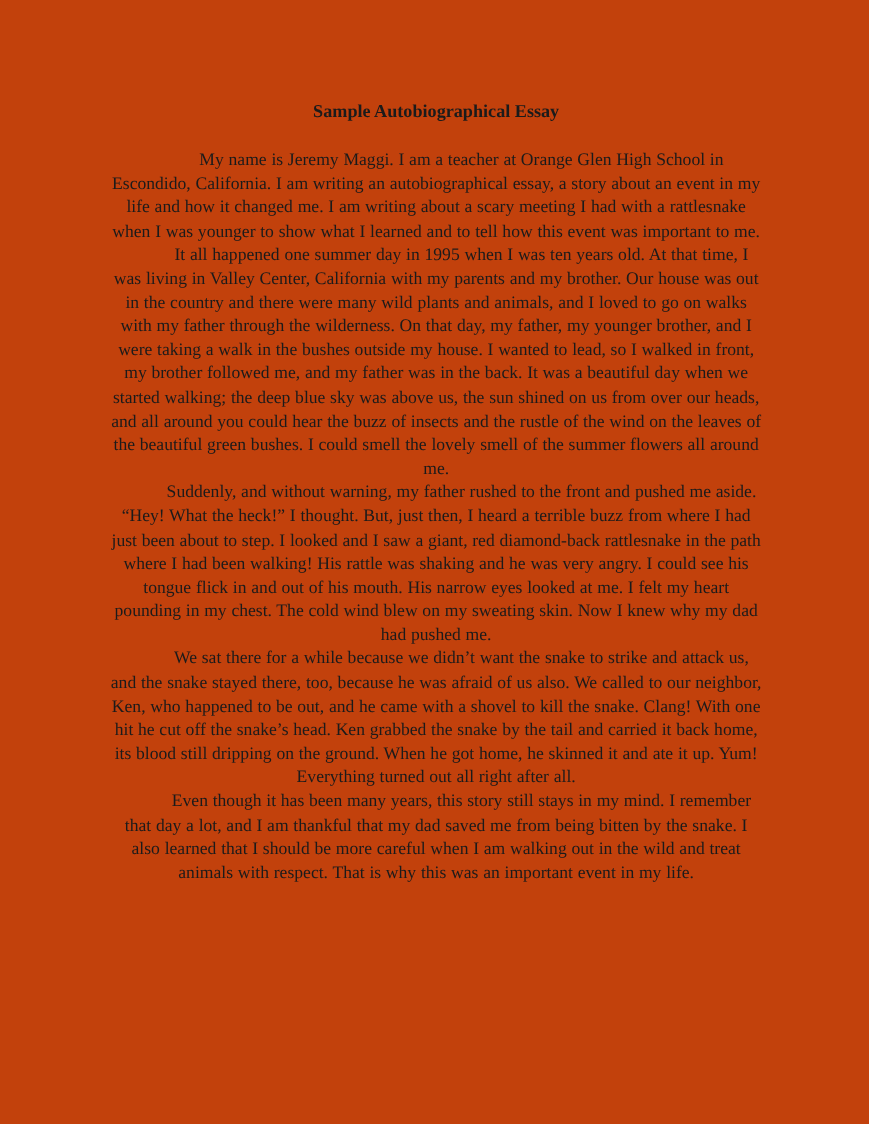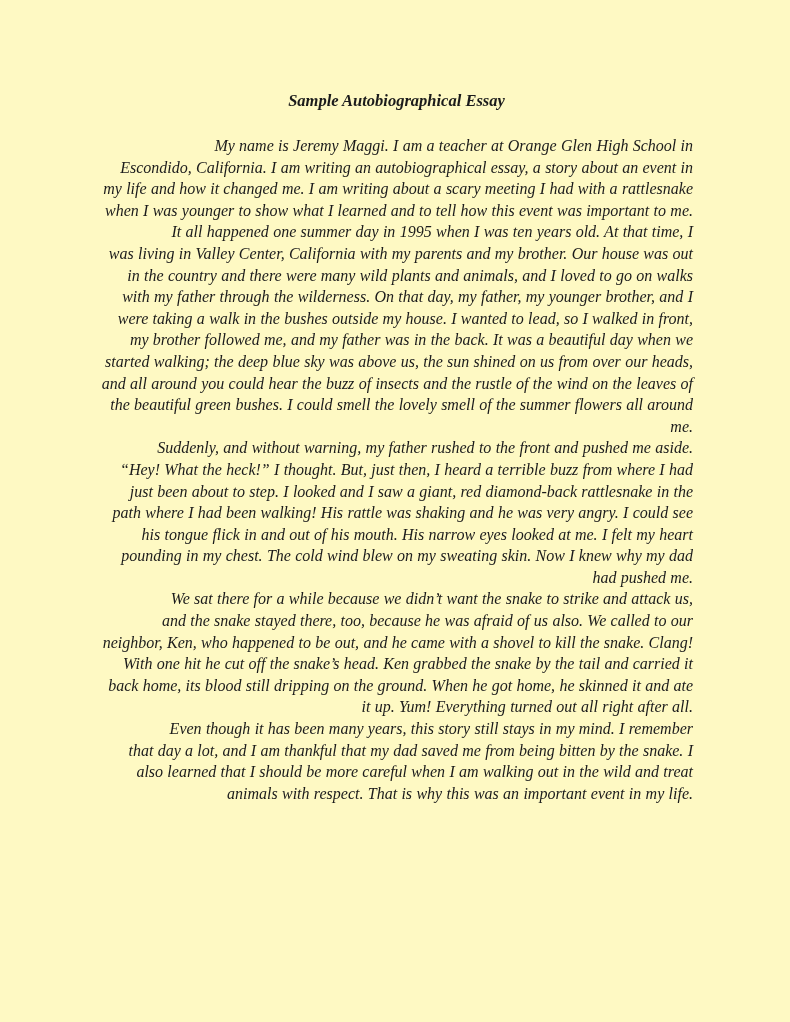--- a/index.html
+++ b/index.html
@@ -25,28 +25,28 @@
     font-size: 16.5px;
     line-height: 22px;
     font-weight: bold;
     text-align: center;
   }
   .essay-body p {
     margin: 0;
     font-size: 16px;
     line-height: 21.6px;
     text-indent: 46px;
-    text-align: right;
+    text-align: center;
     word-spacing: 0.3px;
   }
 </style>
 </head>
 <body style="background: rgb(255, 255, 255);">
 
-<div class="page" style="background: #fef9c3; color: rgb(27, 27, 27); font-style: italic;">
+<div class="page" style="background: #c2410c; color: rgb(27, 27, 27);">
   <h1 class="essay-title">Sample Autobiographical Essay</h1>
   <div class="essay-body">
       <p>My name is Jeremy Maggi. I am a teacher at Orange Glen High School in Escondido, California. I am writing an autobiographical essay, a story about an event in my life and how it changed me. I am writing about a scary meeting I had with a rattlesnake when I was younger to show what I learned and to tell how this event was important to me.</p>
       <p>It all happened one summer day in 1995 when I was ten years old. At that time, I was living in Valley Center, California with my parents and my brother. Our house was out in the country and there were many wild plants and animals, and I loved to go on walks with my father through the wilderness. On that day, my father, my younger brother, and I were taking a walk in the bushes outside my house. I wanted to lead, so I walked in front, my brother followed me, and my father was in the back. It was a beautiful day when we started walking; the deep blue sky was above us, the sun shined on us from over our heads, and all around you could hear the buzz of insects and the rustle of the wind on the leaves of the beautiful green bushes. I could smell the lovely smell of the summer flowers all around me.</p>
       <p>Suddenly, and without warning, my father rushed to the front and pushed me aside. “Hey! What the heck!” I thought. But, just then, I heard a terrible buzz from where I had just been about to step. I looked and I saw a giant, red diamond-back rattlesnake in the path where I had been walking! His rattle was shaking and he was very angry. I could see his tongue flick in and out of his mouth. His narrow eyes looked at me. I felt my heart pounding in my chest. The cold wind blew on my sweating skin. Now I knew why my dad had pushed me.</p>
       <p>We sat there for a while because we didn’t want the snake to strike and attack us, and the snake stayed there, too, because he was afraid of us also. We called to our neighbor, Ken, who happened to be out, and he came with a shovel to kill the snake. Clang! With one hit he cut off the snake’s head. Ken grabbed the snake by the tail and carried it back home, its blood still dripping on the ground. When he got home, he skinned it and ate it up. Yum! Everything turned out all right after all.</p>
       <p>Even though it has been many years, this story still stays in my mind. I remember that day a lot, and I am thankful that my dad saved me from being bitten by the snake. I also learned that I should be more careful when I am walking out in the wild and treat animals with respect. That is why this was an important event in my life.</p>
     </div>
 </div>
 

